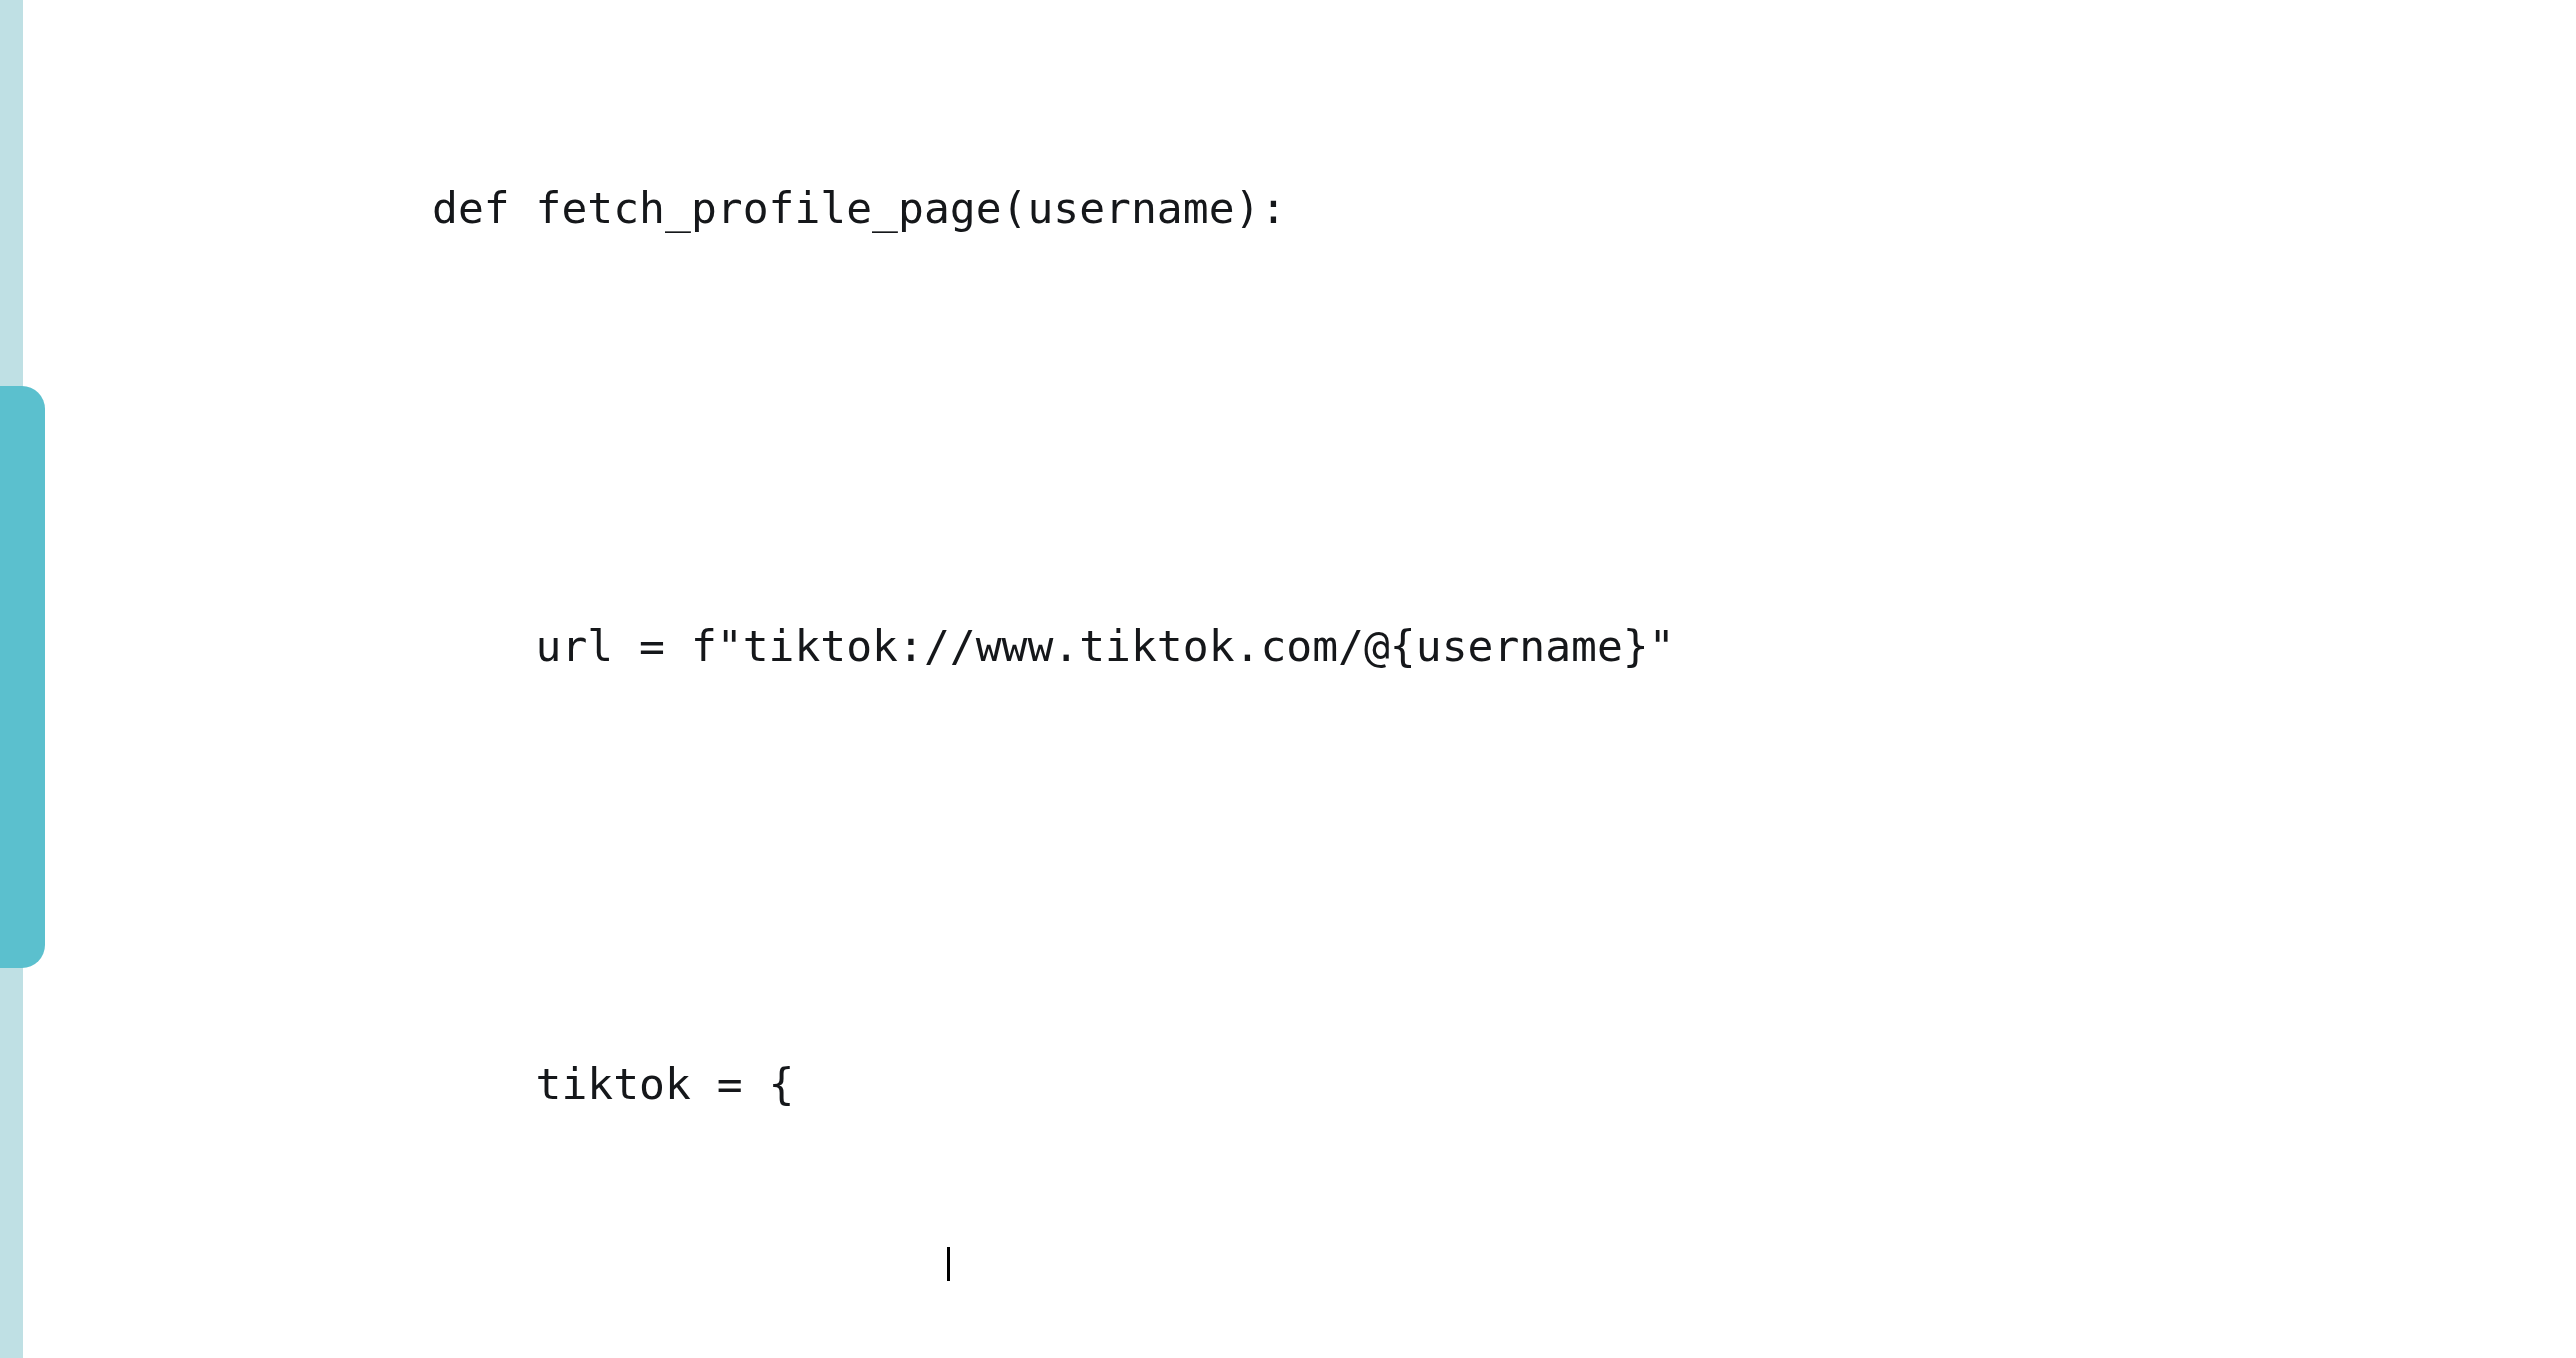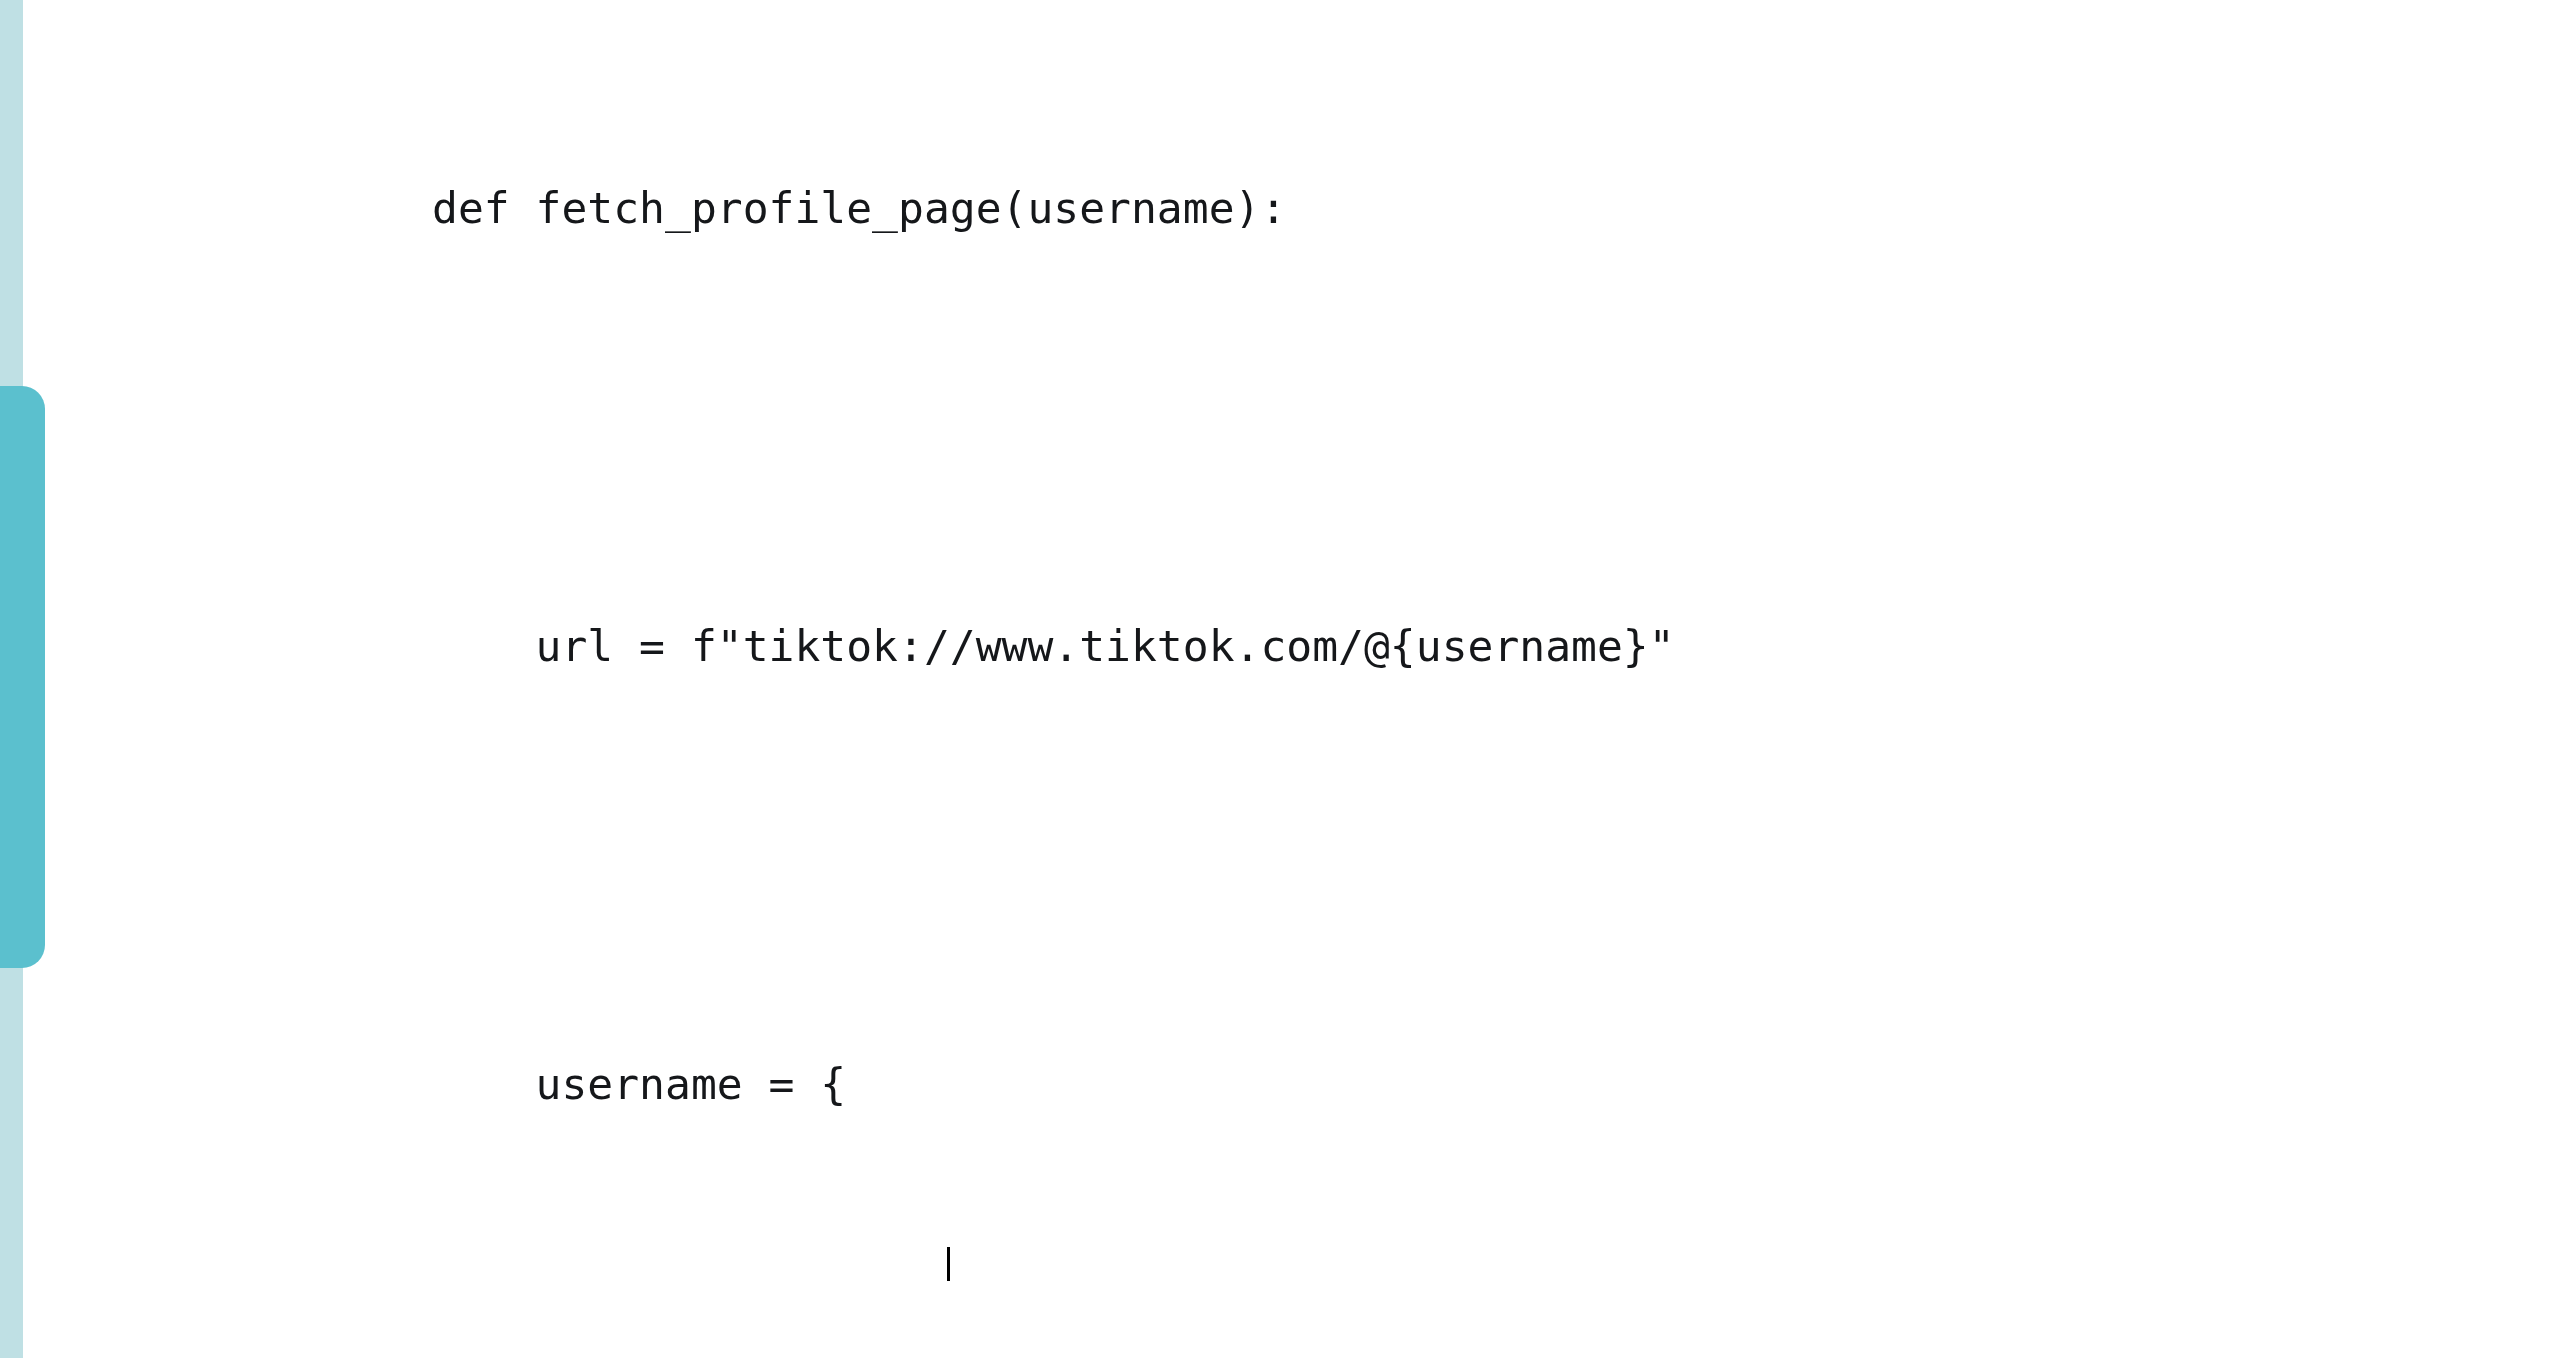--- a/index.html
+++ b/index.html
@@ -89,21 +89,21 @@
 
   <div id="left-scrollbar-thumb"></div>
 
   <div id="right-scrollbar-thumb"></div>
 
   <div id="code-block">
     <div class="code-line">def fetch_profile_page(username):</div>
     <div class="code-line blank"></div>
     <div class="code-line">    url = f"tiktok://www.tiktok.com/@{username}"</div>
     <div class="code-line blank"></div>
-    <div class="code-line">    username = {</div>
+    <div class="code-line">    tiktok = {</div>
     <div class="code-line blank"></div>
     
     
     
     
     
     
     
     
     

